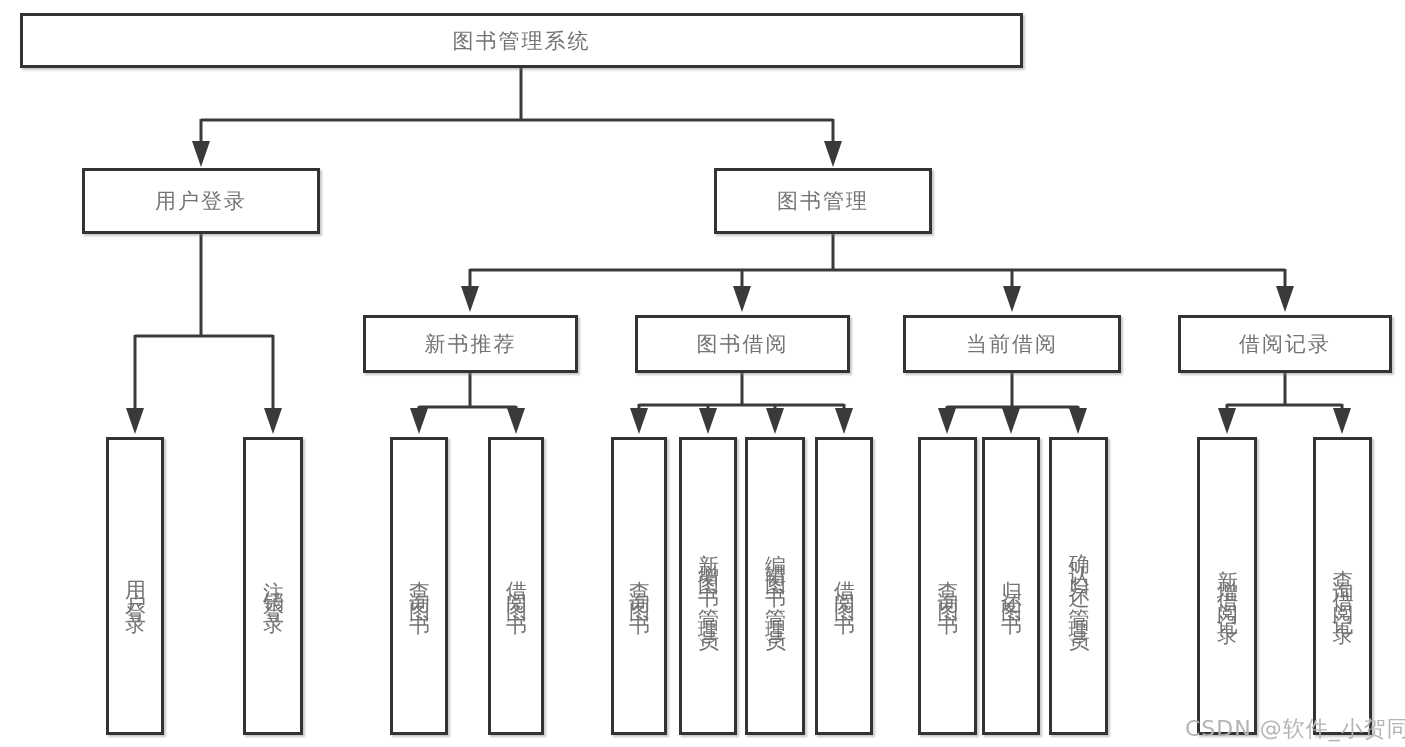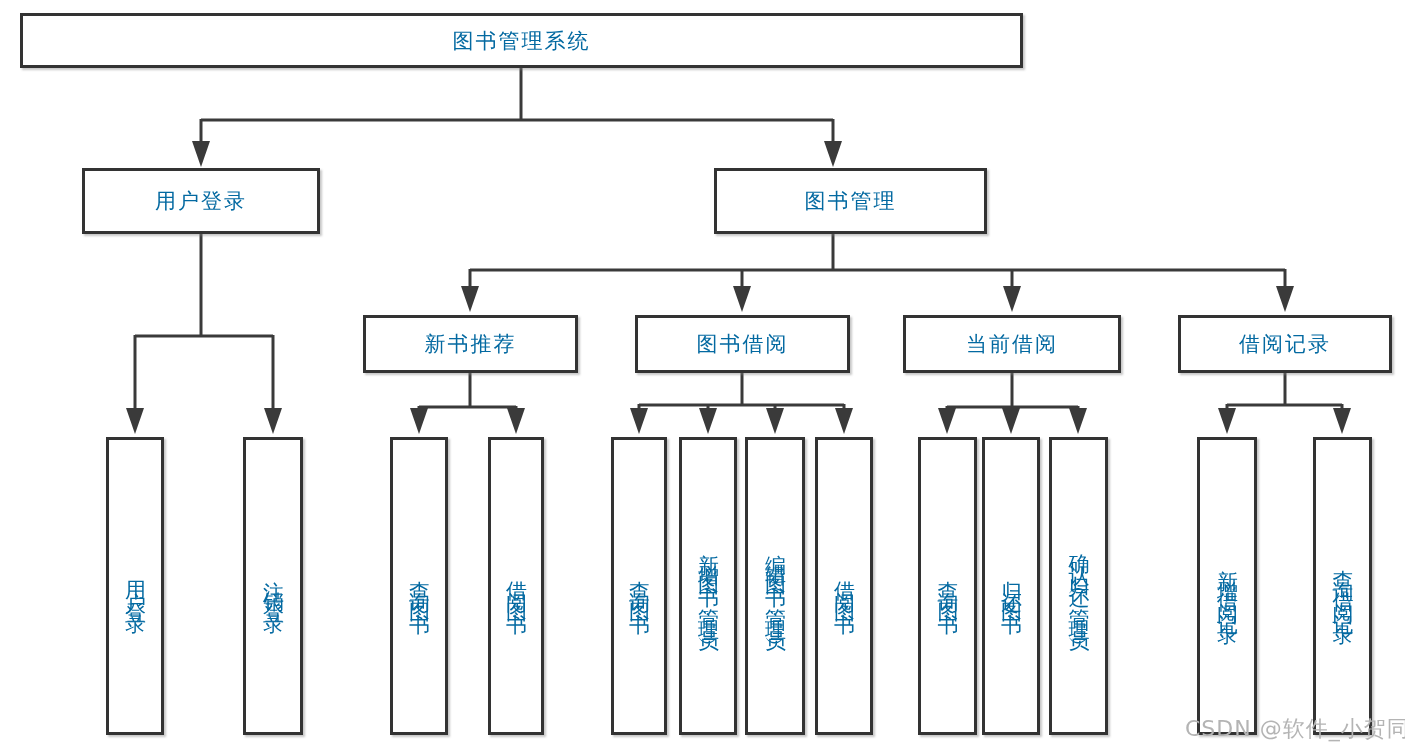--- a/index.html
+++ b/index.html
@@ -3,21 +3,21 @@
 <meta charset="utf-8">
 <style>
   html,body{margin:0;padding:0;background:#ffffff;}
   .canvas{
     position:relative;width:1405px;height:747px;background:#ffffff;
     font-family:"DejaVu Sans","Liberation Sans",sans-serif;overflow:hidden;
   }
   svg.wires{position:absolute;left:0;top:0;width:1405px;height:747px;z-index:1;}
   .node{
     position:absolute;background:#ffffff;border:3px solid #333333;box-sizing:border-box;
-    display:flex;align-items:center;justify-content:center;color:#0369a1;z-index:2;
+    display:flex;align-items:center;justify-content:center;color:#737373;z-index:2;
     box-shadow:2px 2px 2px rgba(130,130,130,.45);
   }
   .node.h span{font-size:21px;letter-spacing:2px;white-space:nowrap;}
   .node.v span{
     writing-mode:vertical-rl;text-orientation:mixed;
     font-size:21px;letter-spacing:11px;line-height:1.1;white-space:nowrap;
   }
   .watermark{
     position:absolute;left:1185px;top:714px;z-index:5;
     color:#b4b4b4;font-size:22px;letter-spacing:1px;white-space:nowrap;
@@ -91,21 +91,21 @@
     </g>
   </svg>
 
   <div class="node h" style="left:20px;top:13px;width:1003px;height:55px">
     <span>图书管理系统</span>
   </div>
 
   <div class="node h" style="left:82px;top:168px;width:238px;height:66px">
     <span>用户登录</span>
   </div>
-  <div class="node h" style="left:714px;top:168px;width:273px;height:66px">
+  <div class="node h" style="left:714px;top:168px;width:218px;height:66px">
     <span>图书管理</span>
   </div>
 
   <div class="node h" style="left:635px;top:315px;width:215px;height:58px">
     <span>图书借阅</span>
   </div>
   <div class="node h" style="left:363px;top:315px;width:215px;height:58px">
     <span>新书推荐</span>
   </div>
   <div class="node h" style="left:1178px;top:315px;width:214px;height:58px">

